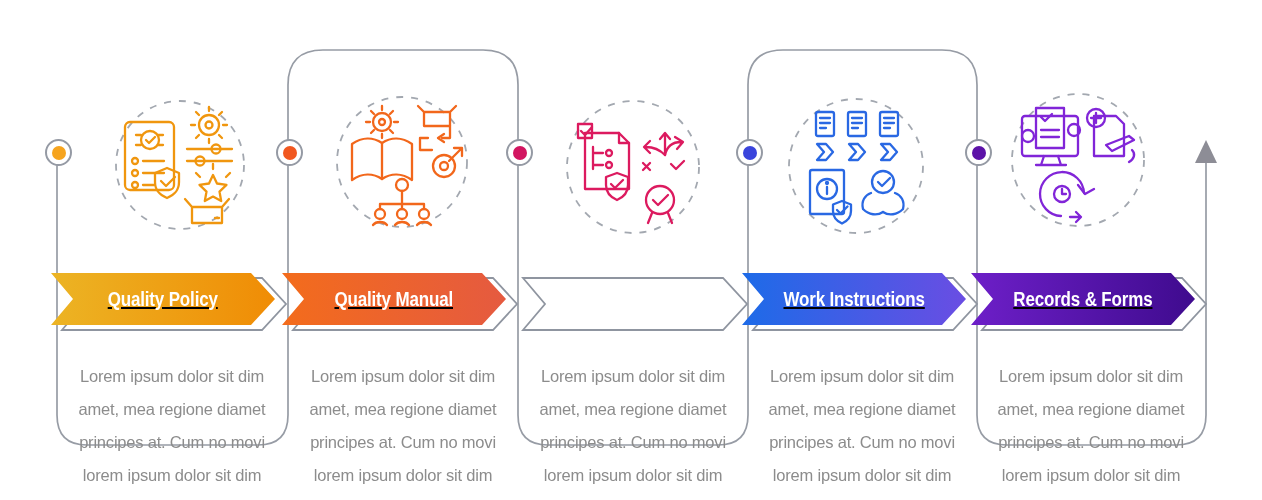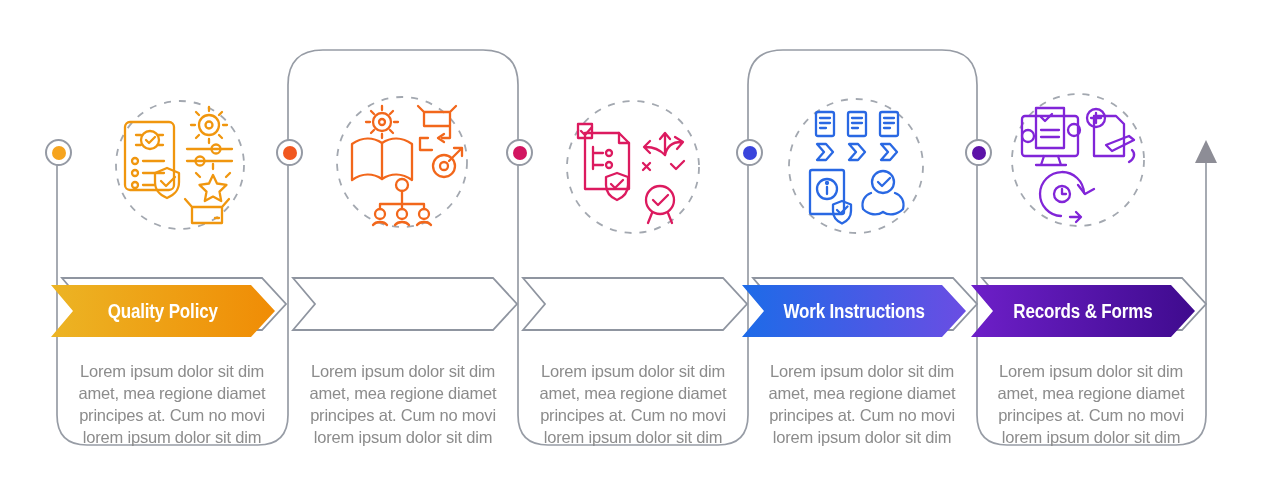--- a/index.html
+++ b/index.html
@@ -2,43 +2,43 @@
 <html><head>
 <meta charset="utf-8">
 <style>
   html,body{margin:0;padding:0;background:#ffffff;}
   #canvas{
     position:relative;width:1262px;height:500px;background:#ffffff;
     font-family:"Liberation Sans",sans-serif;overflow:hidden;
   }
   #structure{position:absolute;left:0;top:0;z-index:1;}
   .banner{
-    position:absolute;top:285px;width:224px;height:52px;z-index:3;
+    position:absolute;top:273px;width:224px;height:52px;z-index:3;
     clip-path:polygon(0 0,200px 0,224px 26px,200px 52px,0 52px,22px 26px);
-    display:flex;align-items:center;justify-content:center;
+    display:flex;align-items:center;justify-content:center;text-decoration:underline;
   }
   .banner-label{
     color:#ffffff;font-size:20px;font-weight:700;letter-spacing:-0.2px;
     transform:scaleX(0.85);white-space:nowrap;
   }
   .dot-ring{
     position:absolute;width:23px;height:23px;border:2px solid #959AA4;
     border-radius:50%;background:#ffffff;z-index:4;top:139px;
     display:flex;align-items:center;justify-content:center;
   }
   .dot-core{width:14px;height:14px;border-radius:50%;}
   .icon-cluster{position:absolute;z-index:2;color:#000;}
   .icon-cluster svg{display:block;}
   .icon-cluster path,.icon-cluster rect,.icon-cluster circle{
     fill:none;stroke:currentColor;stroke-width:2.3;
     stroke-linecap:round;stroke-linejoin:round;
   }
   .stage-body{
     position:absolute;top:343px;width:212px;z-index:2;
-    color:#8C8C8C;font-size:16.5px;line-height:22px;text-align:center;
+    color:#8C8C8C;font-size:16.5px;line-height:33px;text-align:center;
     letter-spacing:-0.2px;
   }
 </style>
 </head>
 <body>
 
 <div id="canvas">
 
   <svg id="structure" width="1262" height="500" viewBox="0 0 1262 500">
     <g stroke="#979CA5" stroke-width="1.7" fill="none">
@@ -204,20 +204,23 @@
       <path d="M70 95l7 9 9-5"></path>
       <path d="M62 127h11l-5-5M73 127l-5 5"></path>
       <circle cx="54" cy="104" r="8"></circle>
         <path d="M54 104v-5M54 104h4"></path>
     </svg>
   </div>
 
   <div class="banner" style="left: 51px; background: linear-gradient(90deg, rgb(236, 180, 36), rgb(240, 140, 5));">
       <span class="banner-label">Quality Policy</span>
     </div>
+  <div class="banner" style="left: 282px; background: linear-gradient(90deg, rgb(243, 108, 28), rgb(229, 90, 64));">
+      <span class="banner-label">Quality Manual</span>
+    </div>
   <div class="banner" style="left: 742px; background: linear-gradient(90deg, rgb(29, 107, 232), rgb(106, 77, 227));">
       <span class="banner-label">Work Instructions</span>
     </div>
   <div class="banner" style="left: 971px; background: linear-gradient(90deg, rgb(109, 31, 200), rgb(63, 11, 142));">
       <span class="banner-label">Records &amp; Forms</span>
     </div>
 
   <p class="stage-body" style="left:66px">Lorem ipsum dolor sit dim amet, mea regione diamet principes at. Cum no movi lorem ipsum dolor sit dim</p>
   <p class="stage-body" style="left:297px">Lorem ipsum dolor sit dim amet, mea regione diamet principes at. Cum no movi lorem ipsum dolor sit dim</p>
   <p class="stage-body" style="left:527px">Lorem ipsum dolor sit dim amet, mea regione diamet principes at. Cum no movi lorem ipsum dolor sit dim</p>

